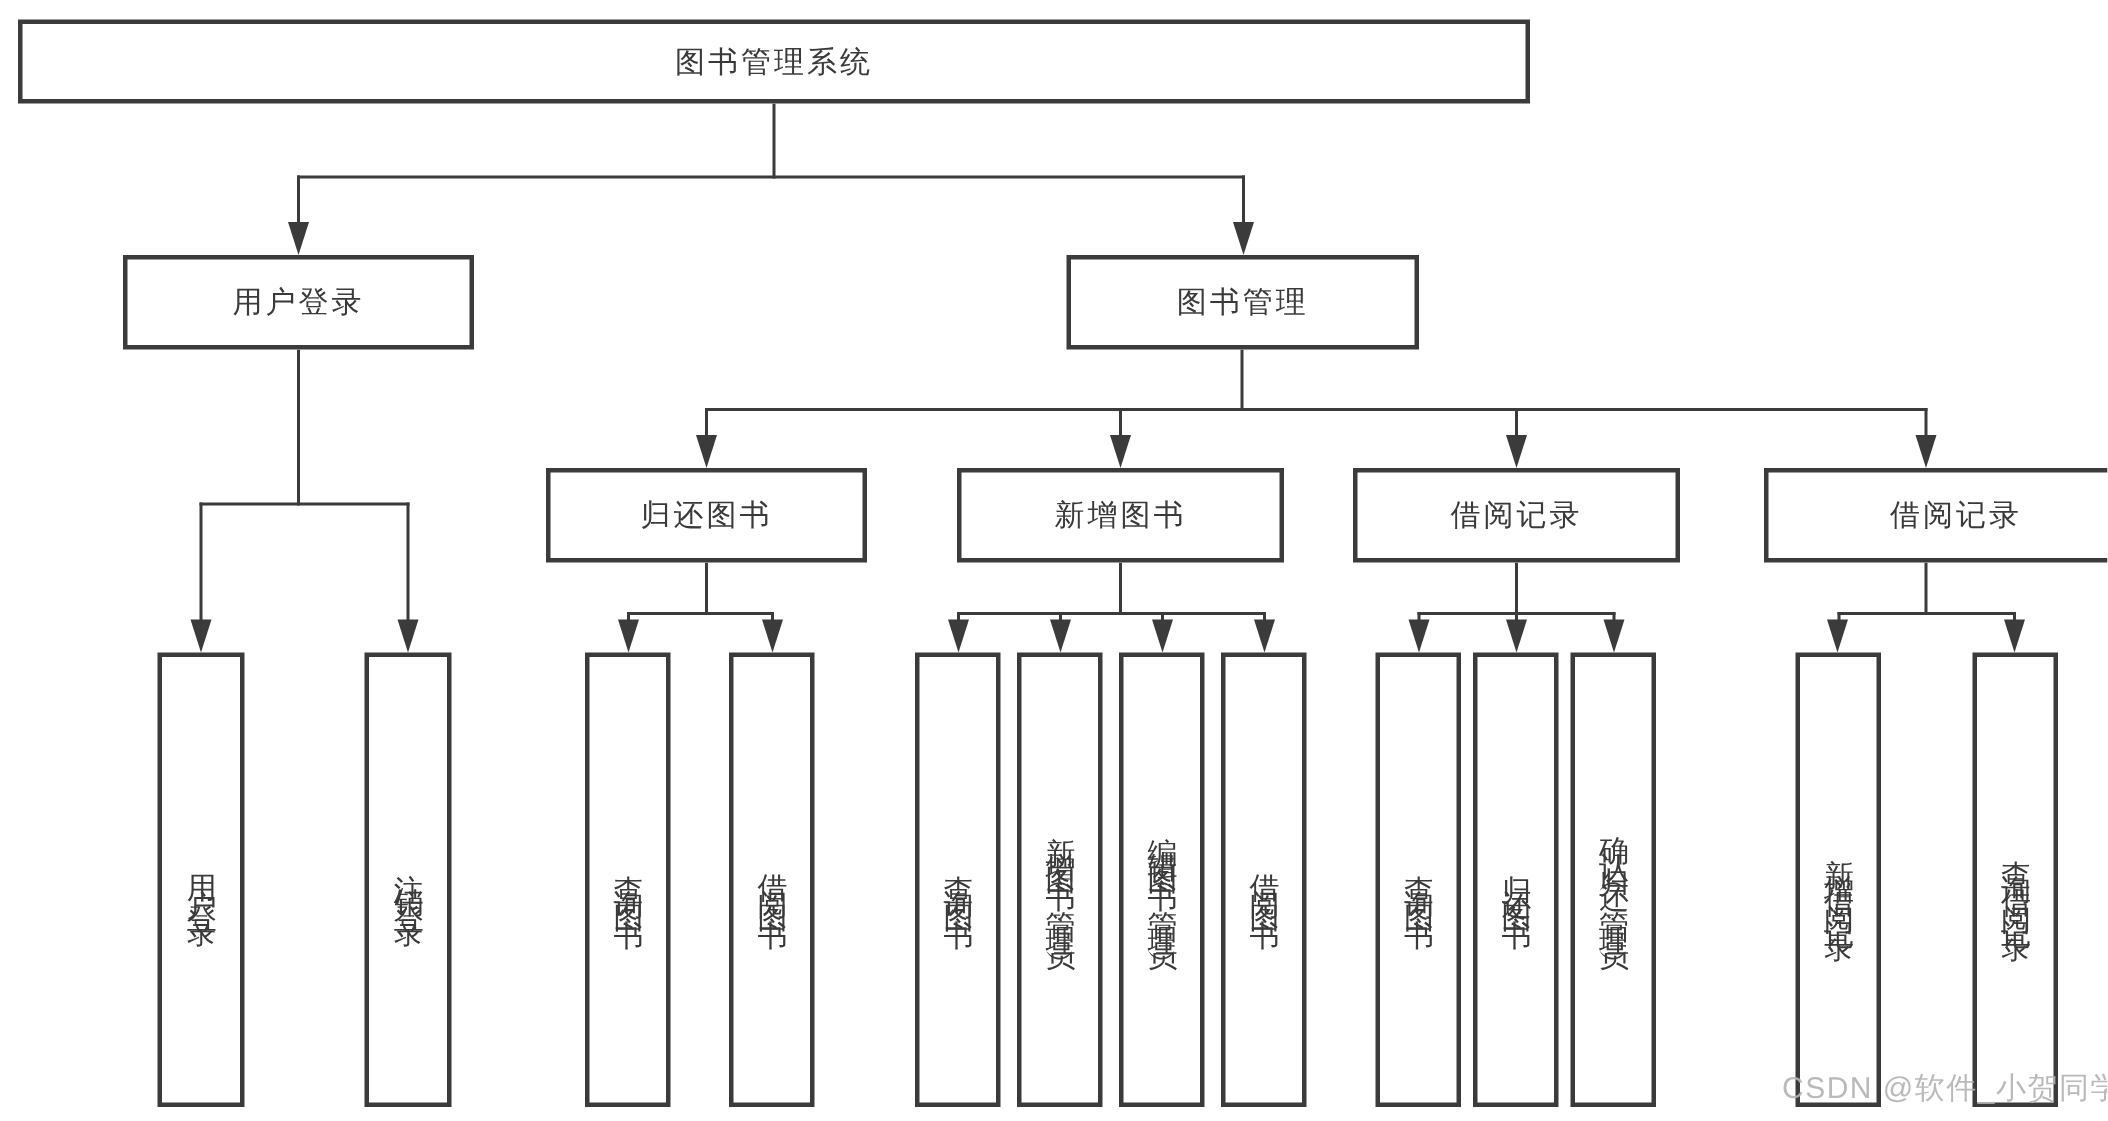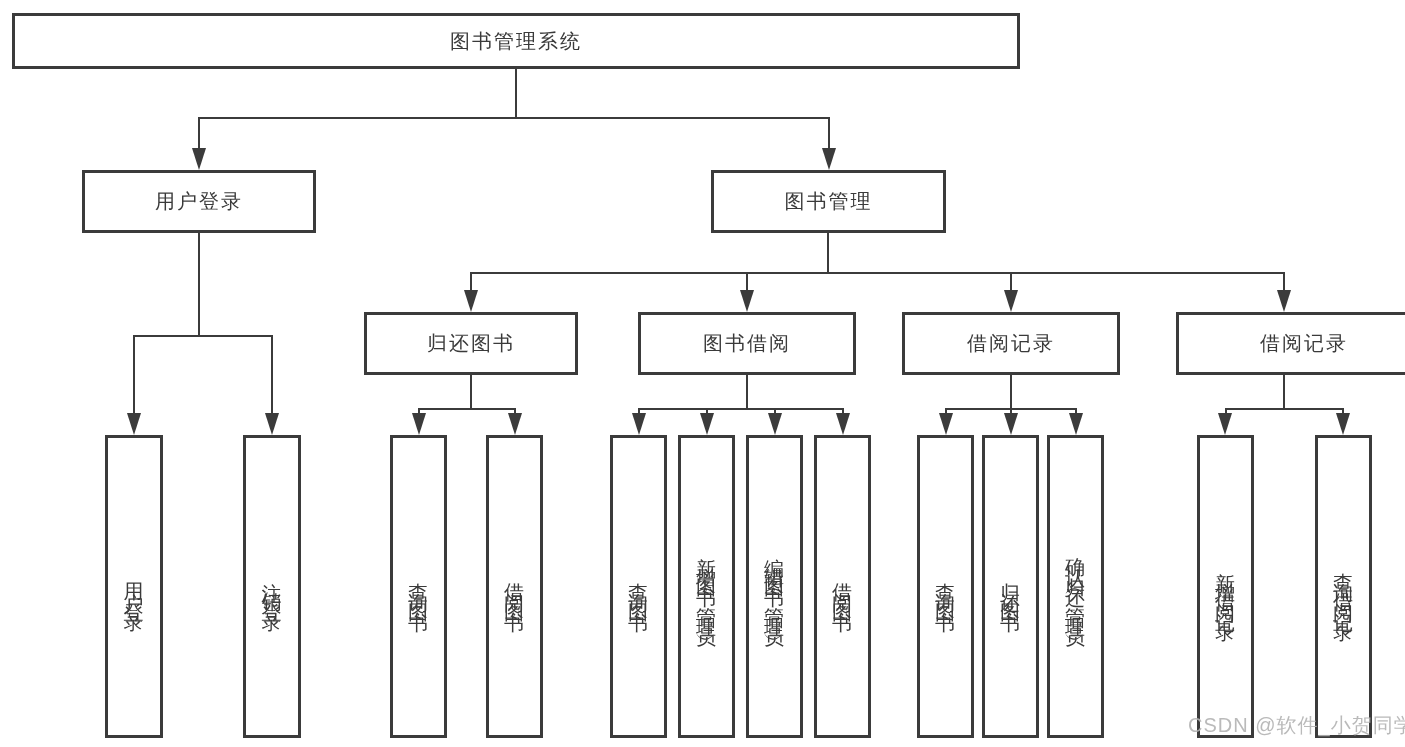--- a/index.html
+++ b/index.html
@@ -90,21 +90,21 @@
   <div class="line" style="left:1283px;top:272px;width:2px;height:22px"></div>
   <div class="arrow" style="left:464px;top:290px"></div>
   <div class="arrow" style="left:740px;top:290px"></div>
   <div class="arrow" style="left:1004px;top:290px"></div>
   <div class="arrow" style="left:1277px;top:290px"></div>
 
   <div class="box" style="left:364px;top:312px;width:214px;height:63px">
     <span>归还图书</span>
   </div>
   <div class="box" style="left:638px;top:312px;width:218px;height:63px">
-    <span>图书借阅</span>
+    <span>新增图书</span>
   </div>
   <div class="box" style="left:902px;top:312px;width:218px;height:63px">
     <span>借阅记录</span>
   </div>
   <div class="box" style="left:1176px;top:312px;width:256px;height:63px">
     <span>借阅记录</span>
   </div>
 
   <div class="line" style="left:470px;top:375px;width:2px;height:35px"></div>
   <div class="line" style="left:418px;top:408px;width:98px;height:2px"></div>

